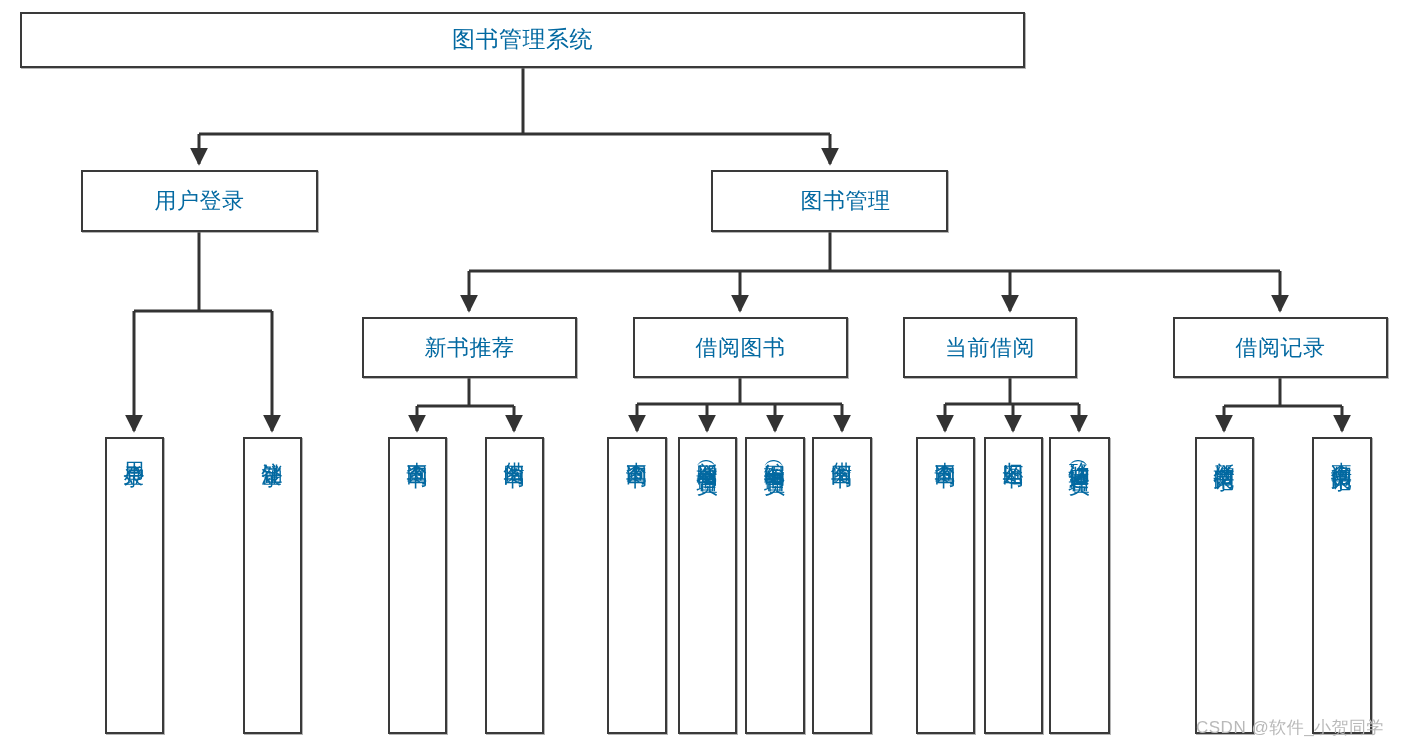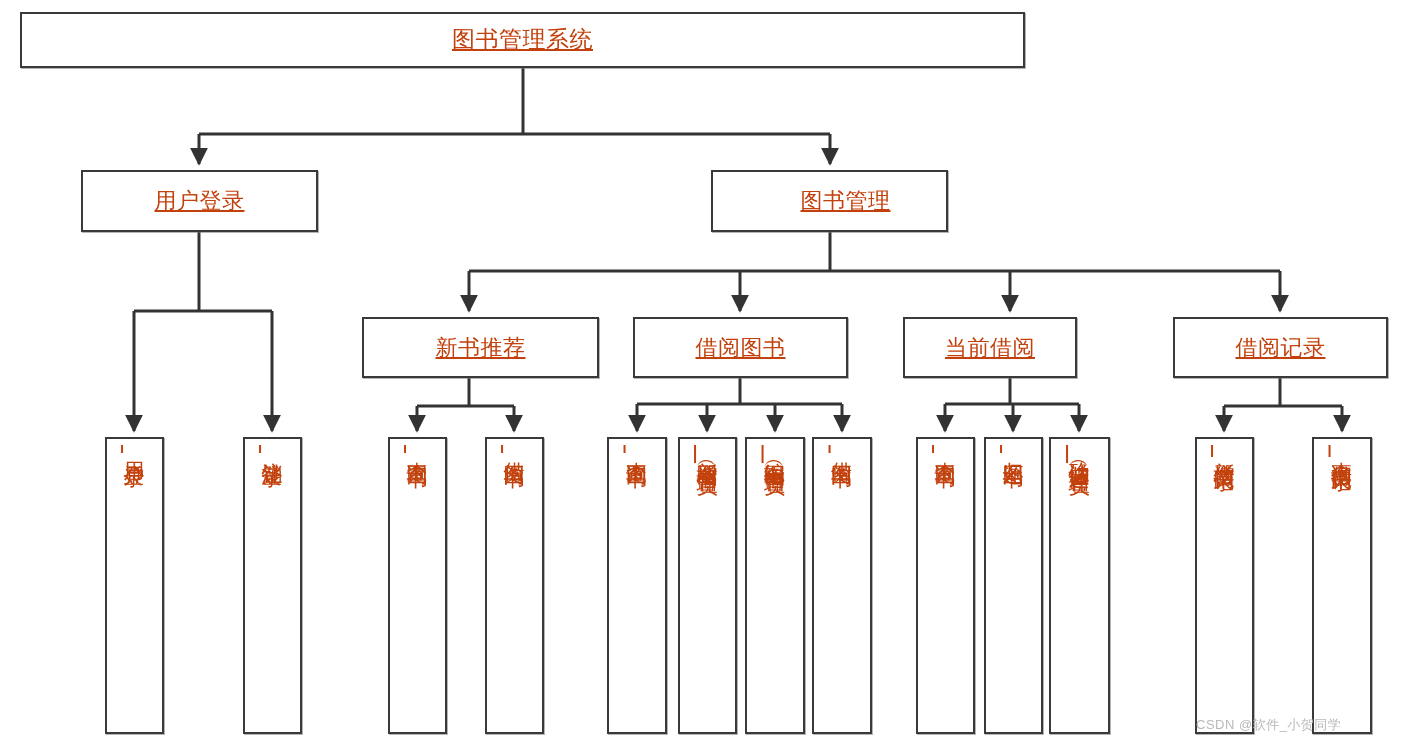--- a/index.html
+++ b/index.html
@@ -27,45 +27,44 @@
     position: absolute;
     box-sizing: border-box;
     background: #ffffff;
     border: 2px solid #3a3a3a;
     display: flex;
     align-items: center;
     justify-content: center;
     box-shadow: 1px 1px 0 0 rgba(120,120,120,0.55);
   }
   .node .label {
-    color: #c2410c;
+    color: #0369a1;
     font-size: 22px;
     line-height: 1.18;
     letter-spacing: 0.5px;
     white-space: pre;
     text-align: center;
-    text-decoration: underline;
   }
   .node.vertical .label {
     writing-mode: vertical-rl;
     text-orientation: upright;
     letter-spacing: 2px;
     line-height: 1.1;
     font-size: 21px;
   }
   .node.vertical {
     align-items: flex-start;
     justify-content: center;
     padding-top: 6px;
   }
   .node.root .label { font-size: 23px; }
   .watermark {
     position: absolute;
     color: #b9b9b9;
-    font-size: 13px;
+    font-size: 17px;
     letter-spacing: 0.5px;
     white-space: pre;
     user-select: none;
   }
 </style>
 </head>
 <body>
 
 <div id="canvas">
 
@@ -123,21 +122,21 @@
     <span class="label">图书管理系统</span>
   </div>
 
   <div class="node" style="left:81px; top:170px; width:237px; height:62px;">
     <span class="label">用户登录</span>
   </div>
   <div class="node" style="left:711px; top:170px; width:237px; height:62px;padding-left:32px;">
     <span class="label">图书管理</span>
   </div>
 
-  <div class="node" style="left:362px; top:317px; width:237px; height:61px;">
+  <div class="node" style="left:362px; top:317px; width:215px; height:61px;">
     <span class="label">新书推荐</span>
   </div>
   <div class="node" style="left:633px; top:317px; width:215px; height:61px;">
     <span class="label">借阅图书</span>
   </div>
   <div class="node" style="left:903px; top:317px; width:174px; height:61px;">
     <span class="label">当前借阅</span>
   </div>
   <div class="node" style="left:1173px; top:317px; width:215px; height:61px;">
     <span class="label">借阅记录</span>

